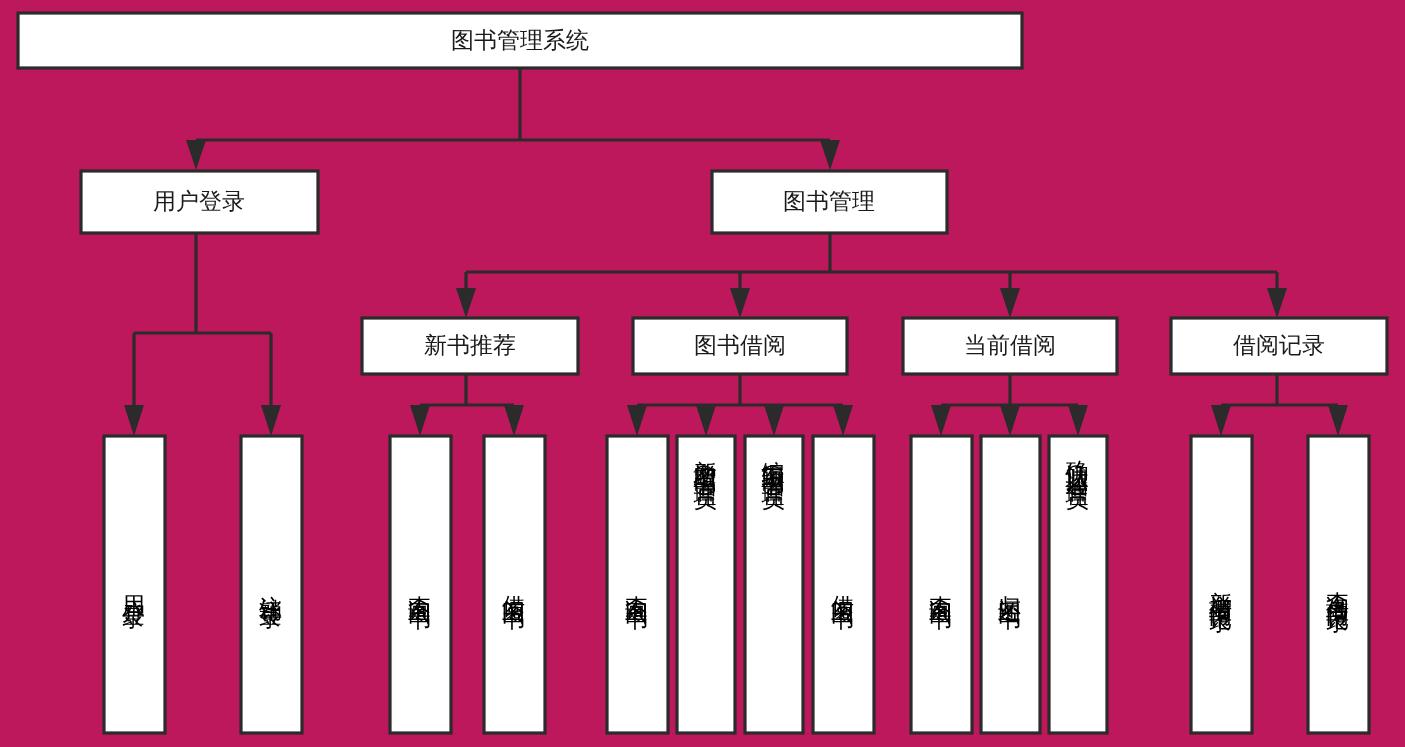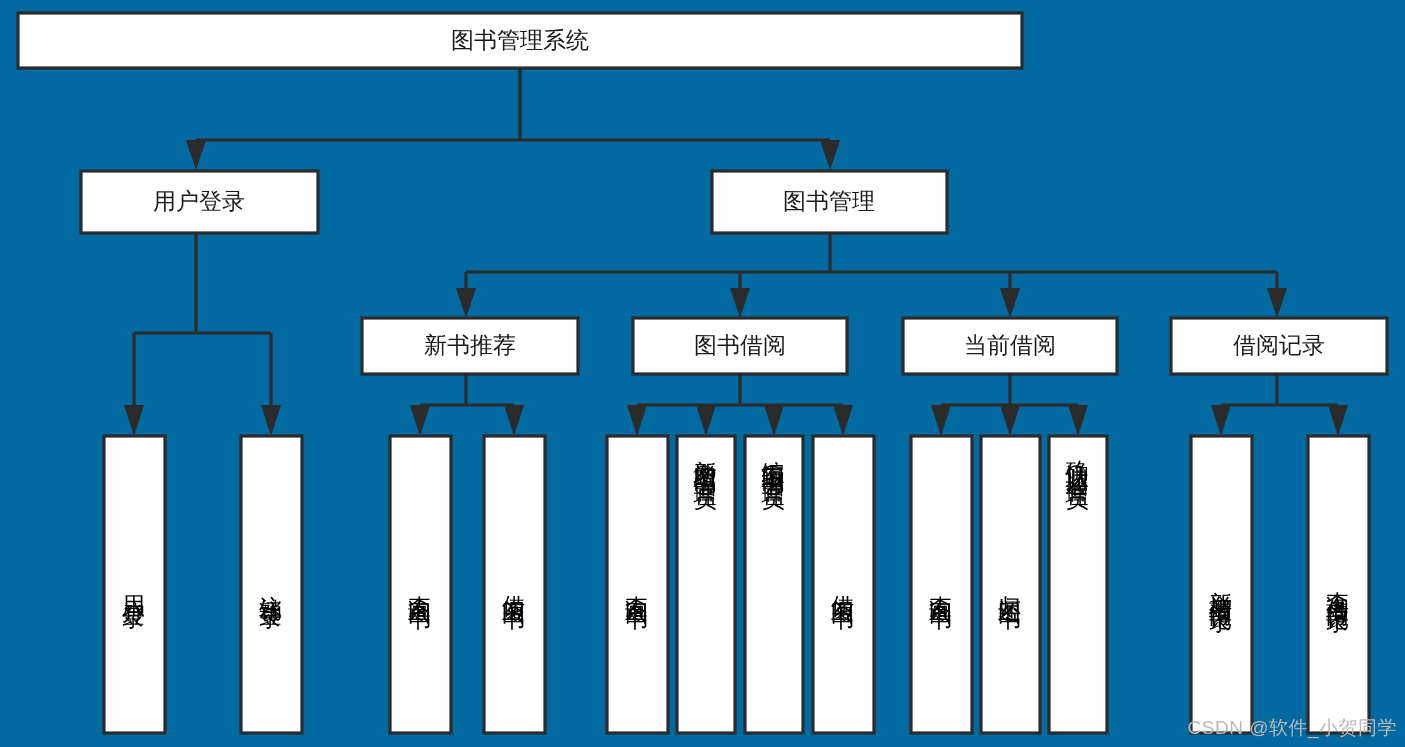--- a/index.html
+++ b/index.html
@@ -8,21 +8,21 @@
     padding: 0;
     background: #ffffff;
   }
   body {
     font-family: "Liberation Sans", "DejaVu Sans", sans-serif;
   }
   #diagram-root {
     position: relative;
     width: 1405px;
     height: 747px;
-    background: #0369a1;
+    background: #be185d;
     overflow: hidden;
   }
   svg#flow-svg {
     position: absolute;
     top: 0;
     left: 0;
     width: 1405px;
     height: 747px;
     display: block;
   }
@@ -285,15 +285,14 @@
       <rect class="node-rect" x="1308" y="436" width="61" height="297"></rect>
       <foreignObject x="1308" y="436" width="61" height="297">
         <div xmlns="http://www.w3.org/1999/xhtml" style="width:61px;height:297px;display:flex;align-items:center;justify-content:center;">
           <span class="node-label-v">查询借阅记录</span>
         </div>
       </foreignObject>
     </g>
 
   </svg>
 
-  <div class="watermark-text">CSDN @软件_小贺同学</div>
 
 </div>
 
 </body></html>

